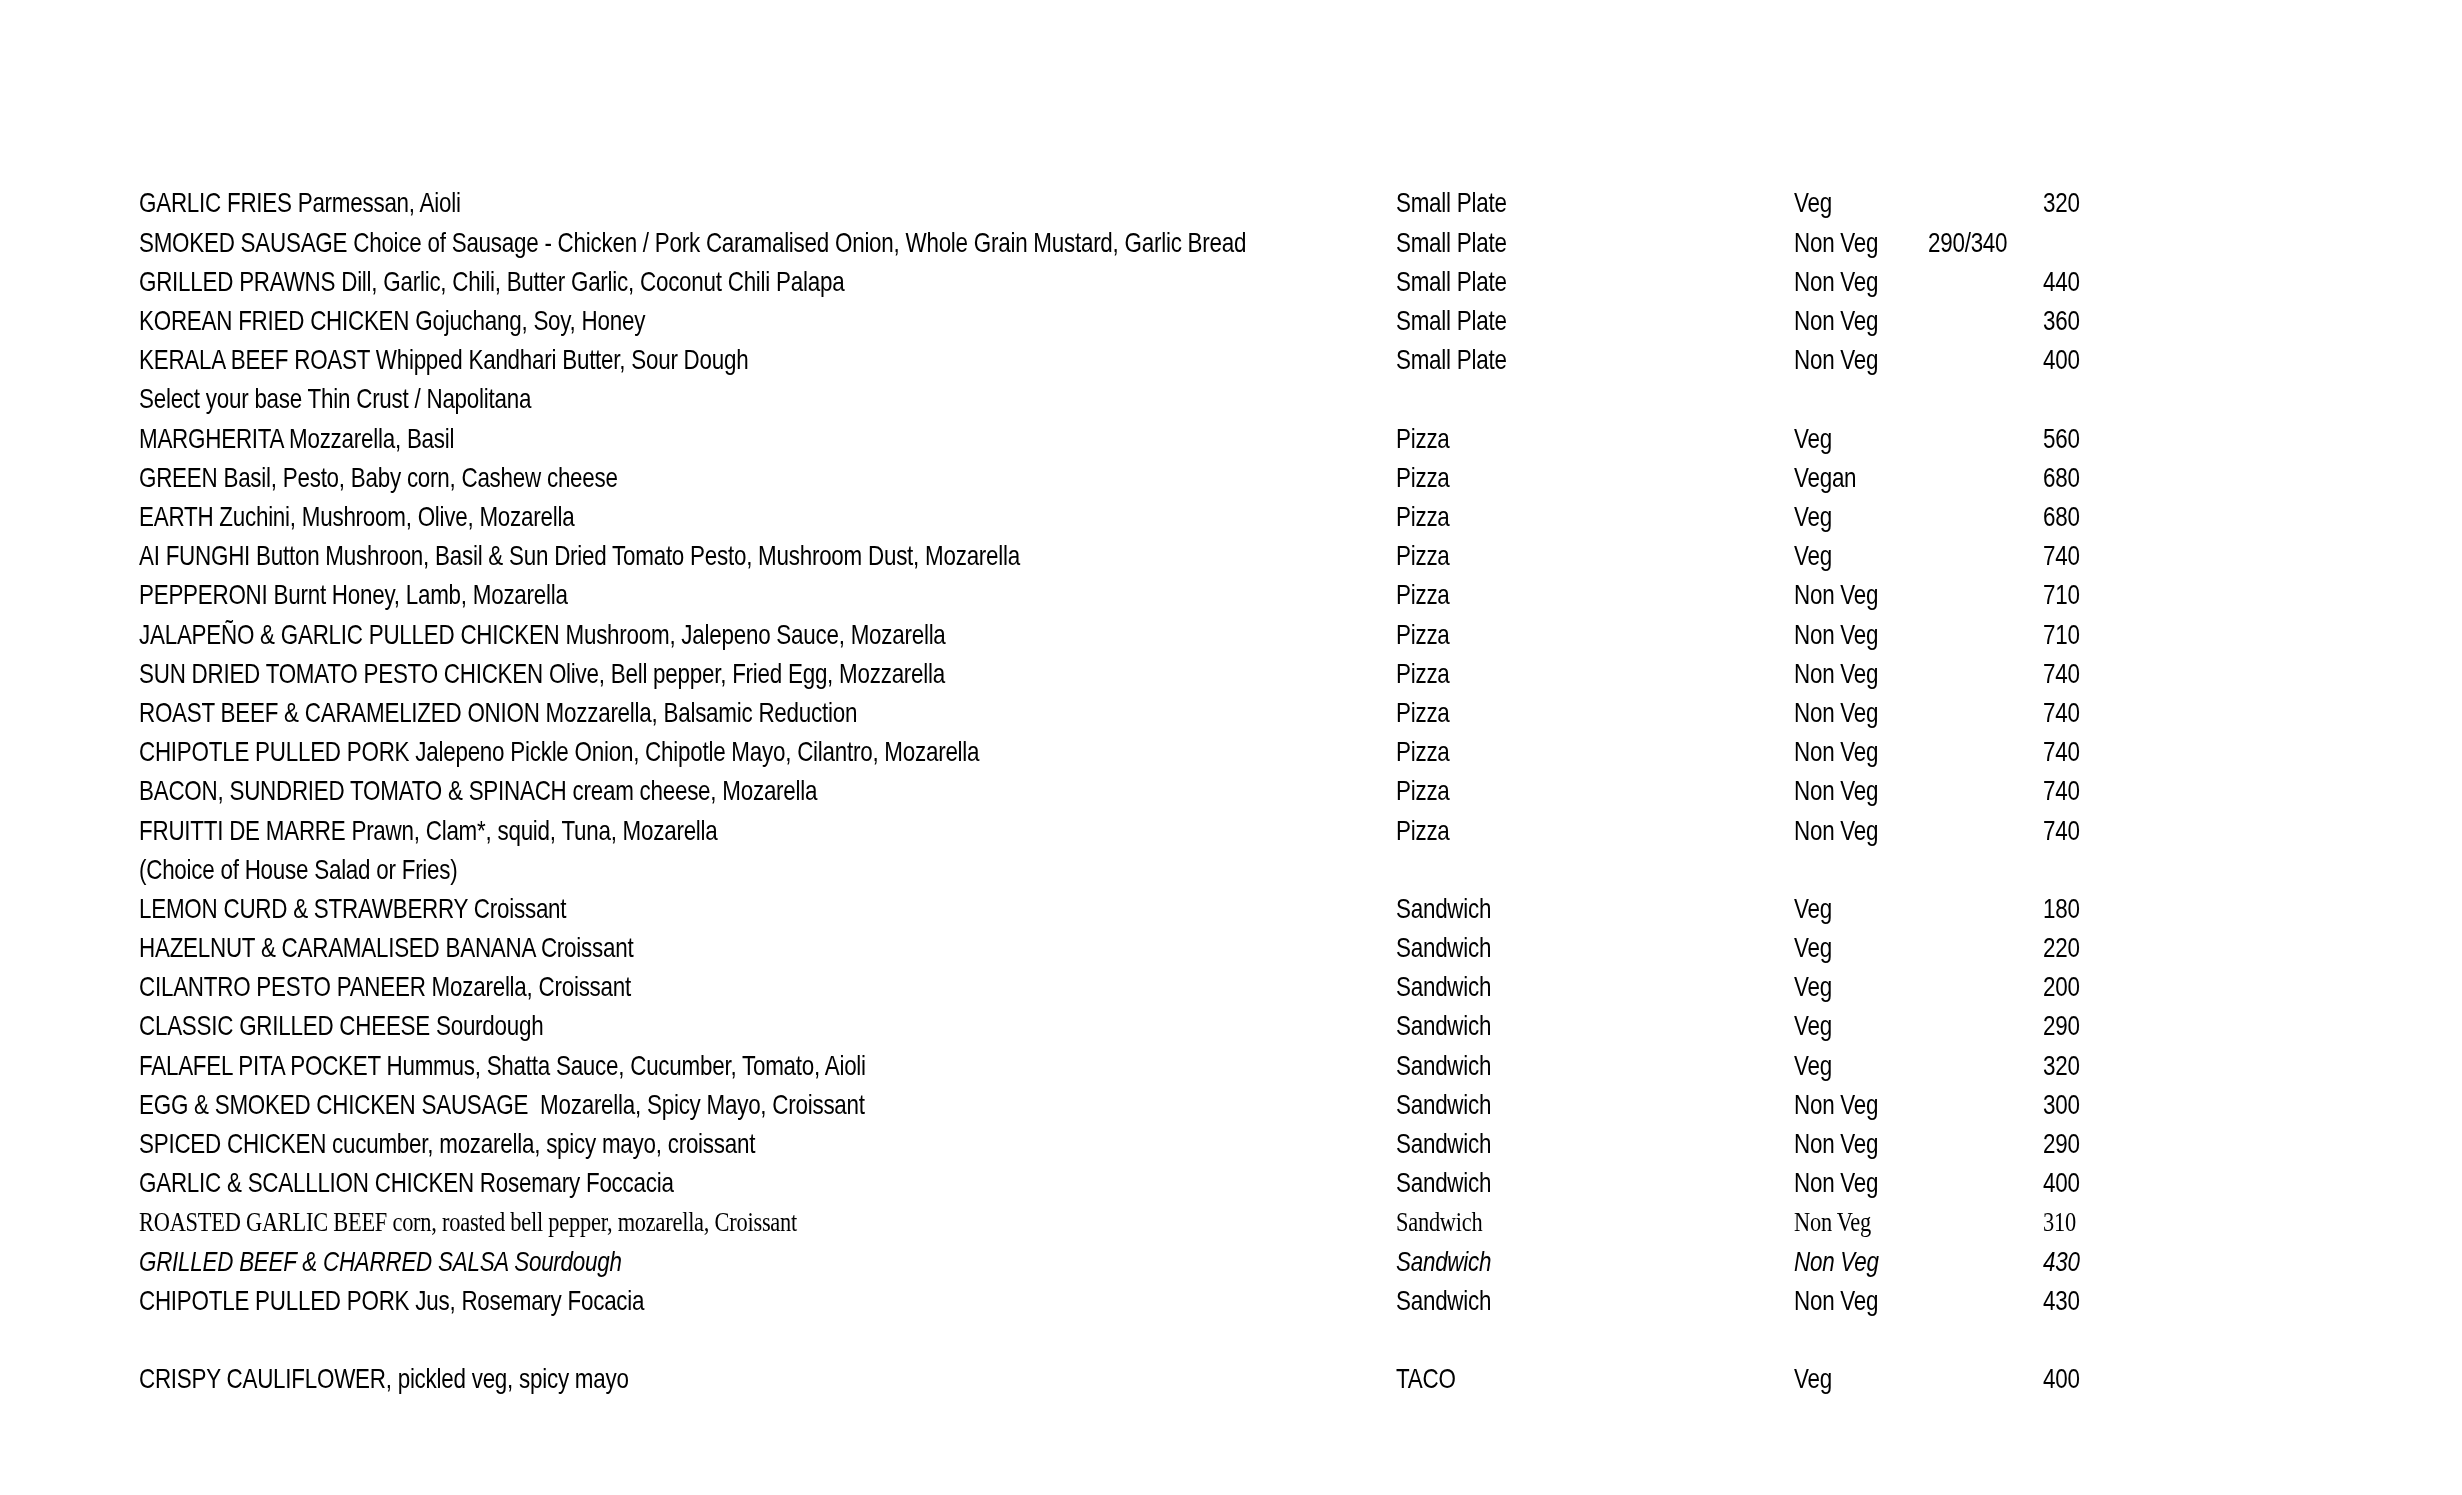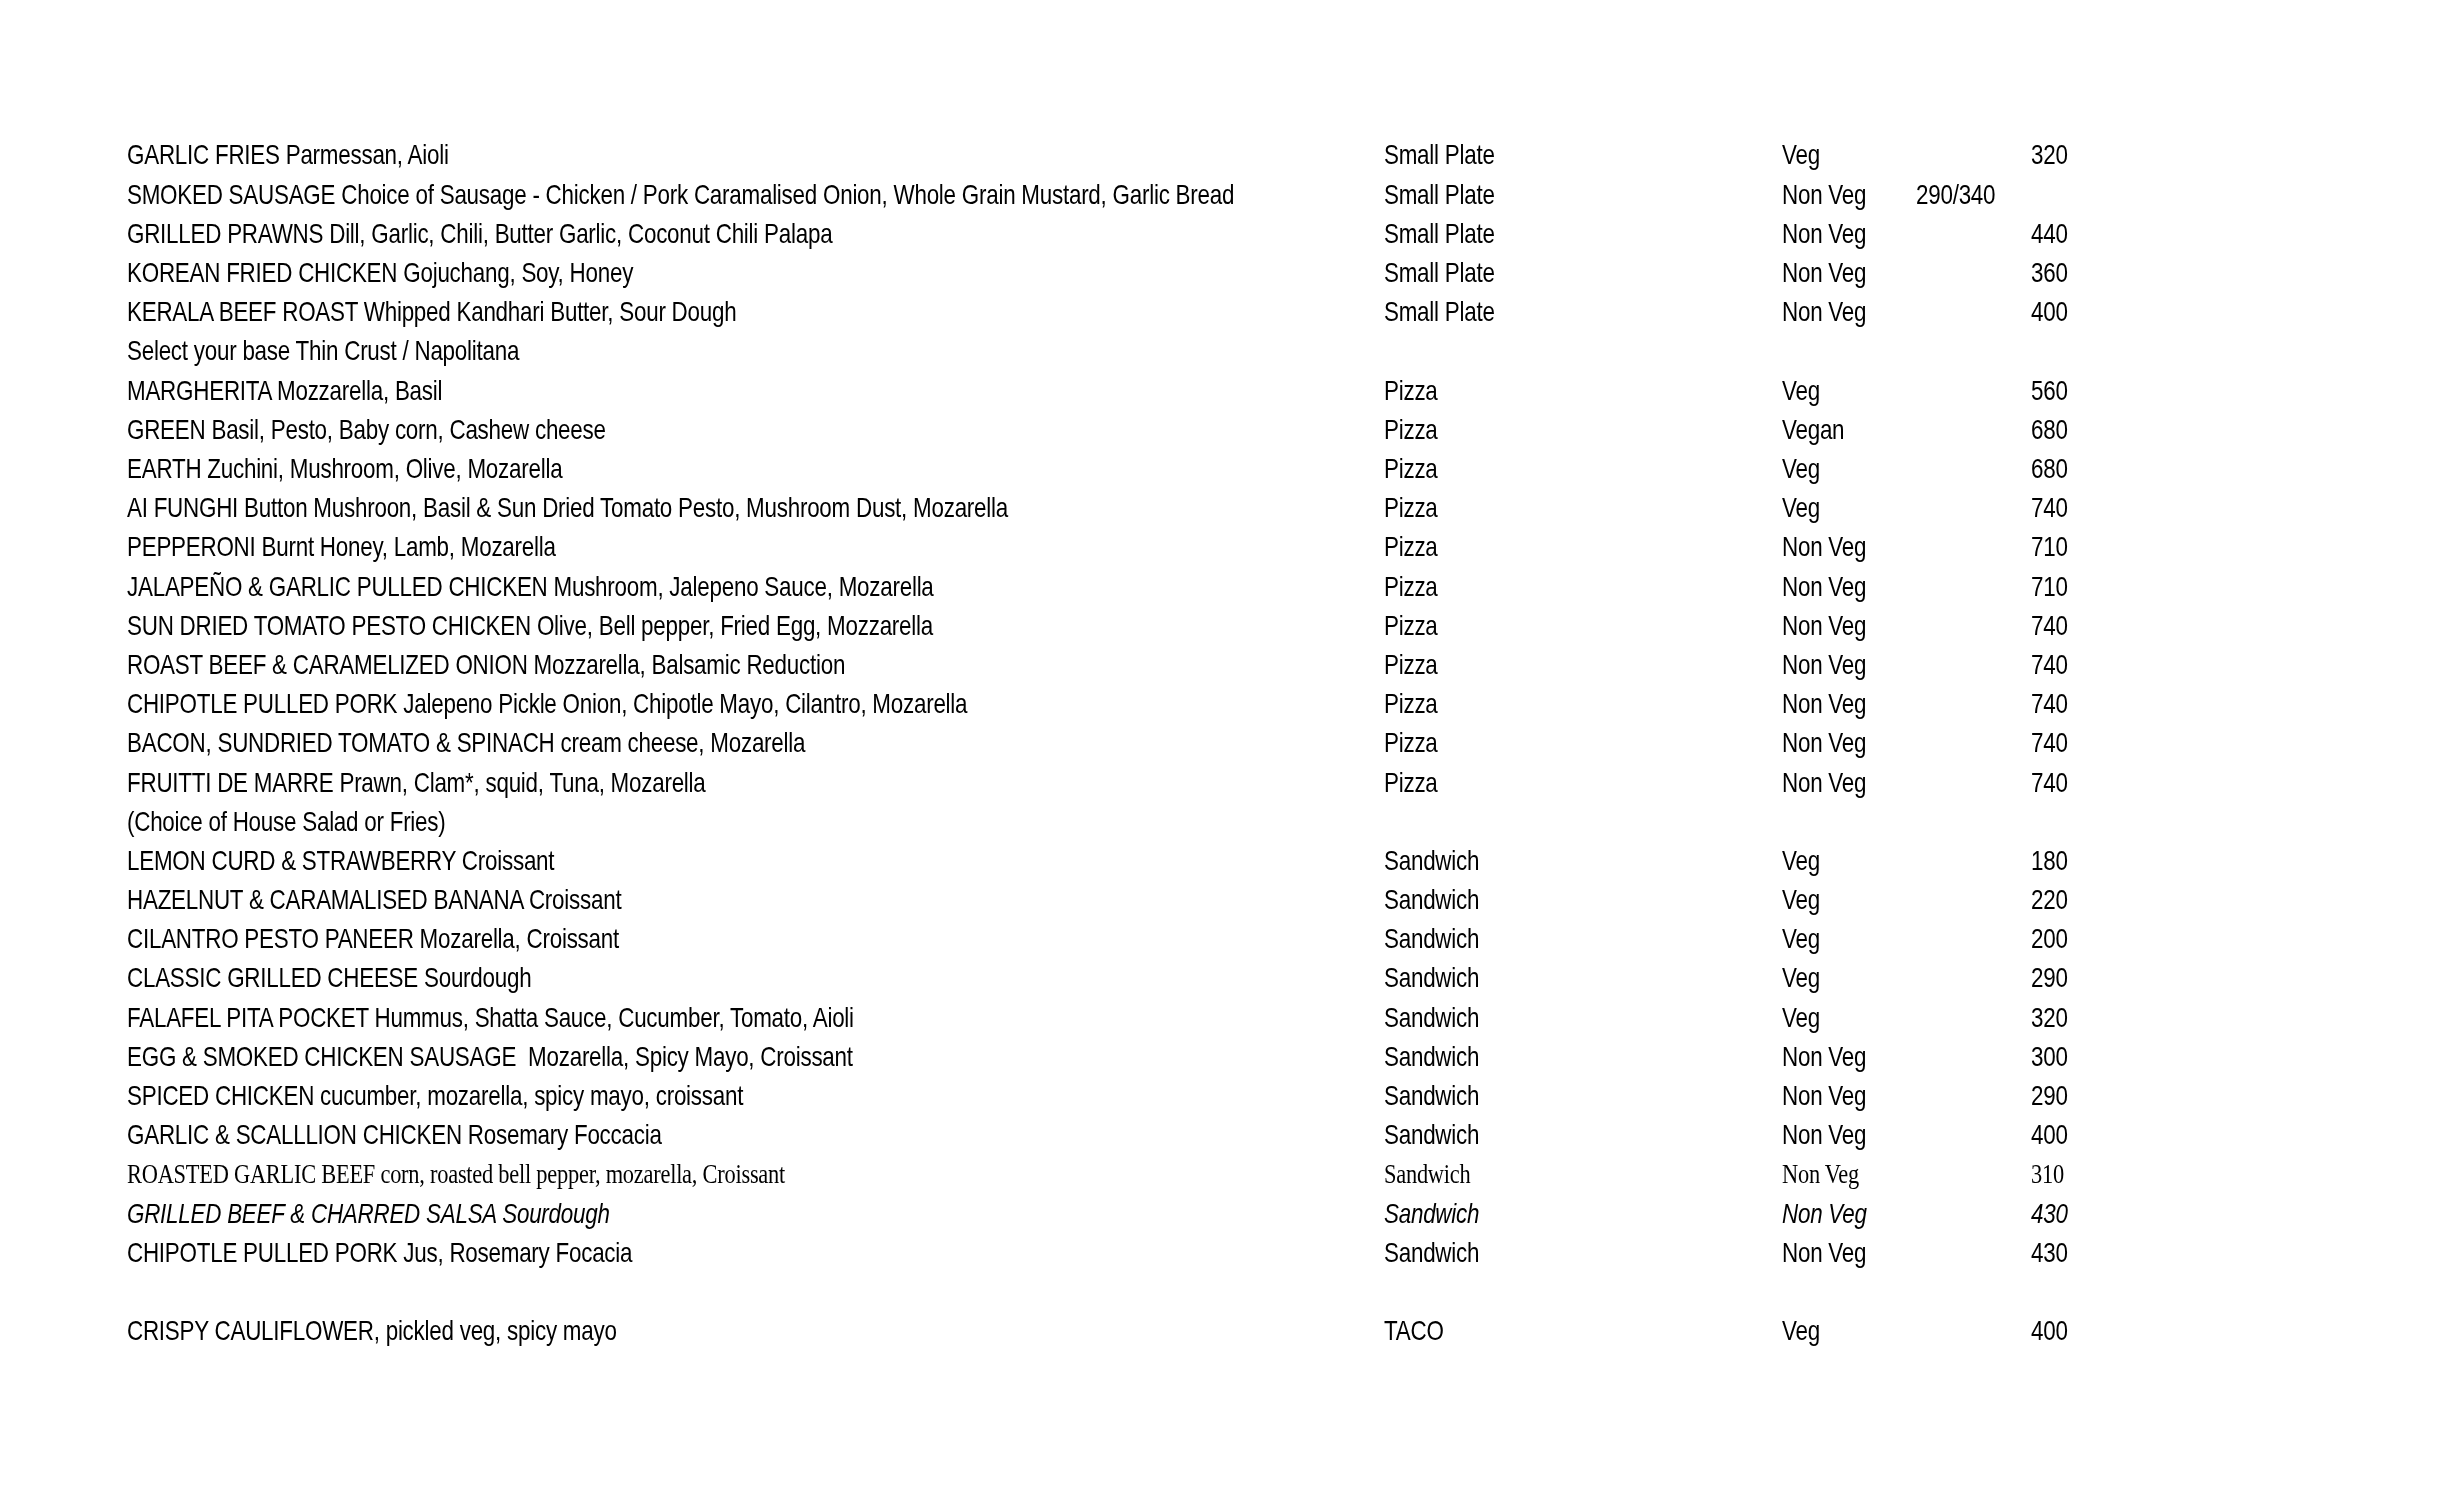--- a/index.html
+++ b/index.html
@@ -11,23 +11,24 @@
   .page {
     position: relative;
     width: 2462px;
     height: 1495px;
     background: #ffffff;
     overflow: hidden;
     font-family: "Liberation Sans", sans-serif;
   }
   .menu-row {
     position: absolute;
-    left: 0;
+    left: 12px;
     width: 1961px;
     height: 39px;
+    margin-top: 48px;
   }
   .cell {
     position: absolute;
     top: 50%;
     white-space: pre;
     font-size: 28px;
     line-height: 1;
     color: #000000;
     transform: translateY(-50%) scaleX(0.80);
     transform-origin: 0 50%;

